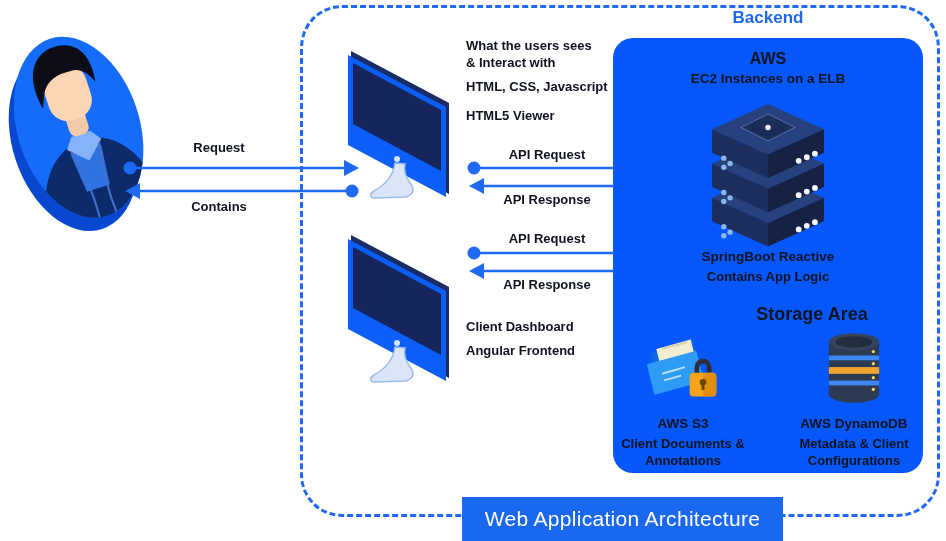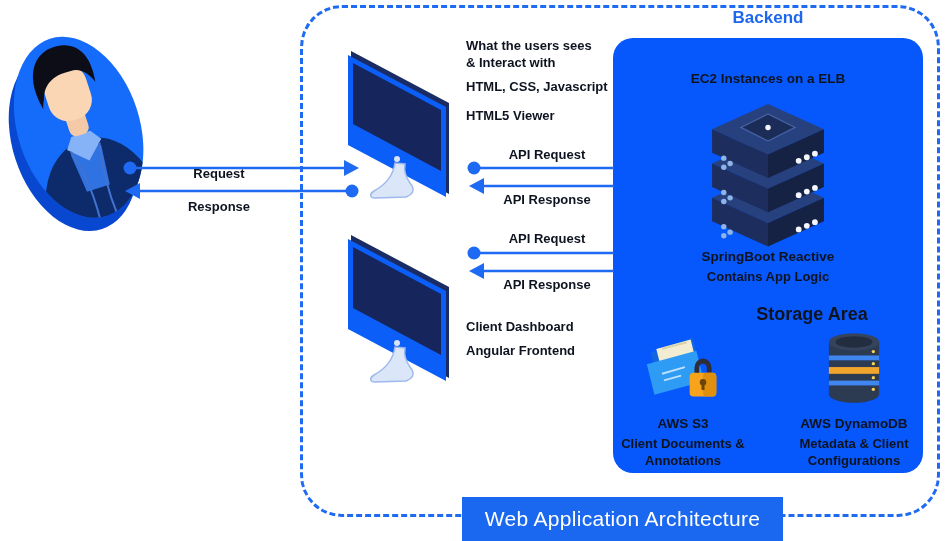--- a/index.html
+++ b/index.html
@@ -89,20 +89,21 @@
   <svg class="abs" style="left:338px;top:229px;z-index:3;" width="120" height="162" viewBox="0 0 120 162">
     <polygon points="13,6 111,58 111,149 13,97" fill="#1a2c63"></polygon>
     <polygon points="10,10 108,62 108,152 10,100" fill="#0b5ef7"></polygon>
     <polygon points="15,18 103,65 103,126 15,79" fill="#16265c"></polygon>
     <circle cx="59" cy="114" r="3" fill="#d7e4fa"></circle>
     <path d="M57,118 C55,132 47,140 36,146 C31,149 32,153 37,153 L68,152 C76,149 77,144 72,138 C67,131 66,124 67,119 Z" fill="#dbe6f8" stroke="#9db9ee" stroke-width="1.5"></path>
   </svg>
 
   <div class="backend-title">Backend</div>
   <div class="backend-box">
+    <div class="bk-aws-title">AWS</div>
     <div class="bk-aws-sub">EC2 Instances on a ELB</div>
 
     <svg class="bk-server" width="124" height="148" viewBox="0 0 130 164">
       <g transform="translate(3,0)">
 
         <g transform="translate(0,76)">
           <polygon points="62,0 124,28 62,56 0,28" fill="#27407e"></polygon>
           <polygon points="0,28 62,56 62,82 0,54" fill="#1d2e5e"></polygon>
           <polygon points="62,56 124,28 124,54 62,82" fill="#152244"></polygon>
           <circle cx="96" cy="63" r="3.2" fill="#f4f7ff"></circle>
@@ -214,22 +215,22 @@
     <g stroke="#1f6af3" fill="#1f6af3" stroke-width="2.5">
       <circle cx="474" cy="253" r="6.5" stroke="none"></circle>
       <line x1="474" y1="253" x2="614" y2="253"></line>
     </g>
     <g stroke="#1f6af3" fill="#1f6af3" stroke-width="2.5">
       <line x1="614" y1="271" x2="484" y2="271"></line>
       <polygon points="484,263 469,271 484,279" stroke="none"></polygon>
     </g>
   </svg>
 
-  <div class="lbl center" style="left:149px;top:140px;margin-top:26px;">Request</div>
-  <div class="lbl center" style="left:149px;top:199px;">Response</div>
+  <div class="lbl center" style="left:149px;top:140px;">Request</div>
+  <div class="lbl center" style="left:149px;top:199px;">Contains</div>
   <div class="lbl center" style="left:477px;top:147px;">API Request</div>
   <div class="lbl center" style="left:477px;top:192px;">API Response</div>
   <div class="lbl center" style="left:477px;top:231px;">API Request</div>
   <div class="lbl center" style="left:477px;top:277px;">API Response</div>
 
   <div class="lbl" style="left:466px;top:38px;">What the users sees</div>
   <div class="lbl" style="left:466px;top:55px;">&amp; Interact with</div>
   <div class="lbl" style="left:466px;top:79px;">HTML, CSS, Javascript</div>
   <div class="lbl" style="left:466px;top:102px;margin-top:6px;">HTML5 Viewer</div>
   <div class="lbl" style="left:466px;top:319px;">Client Dashboard</div>

